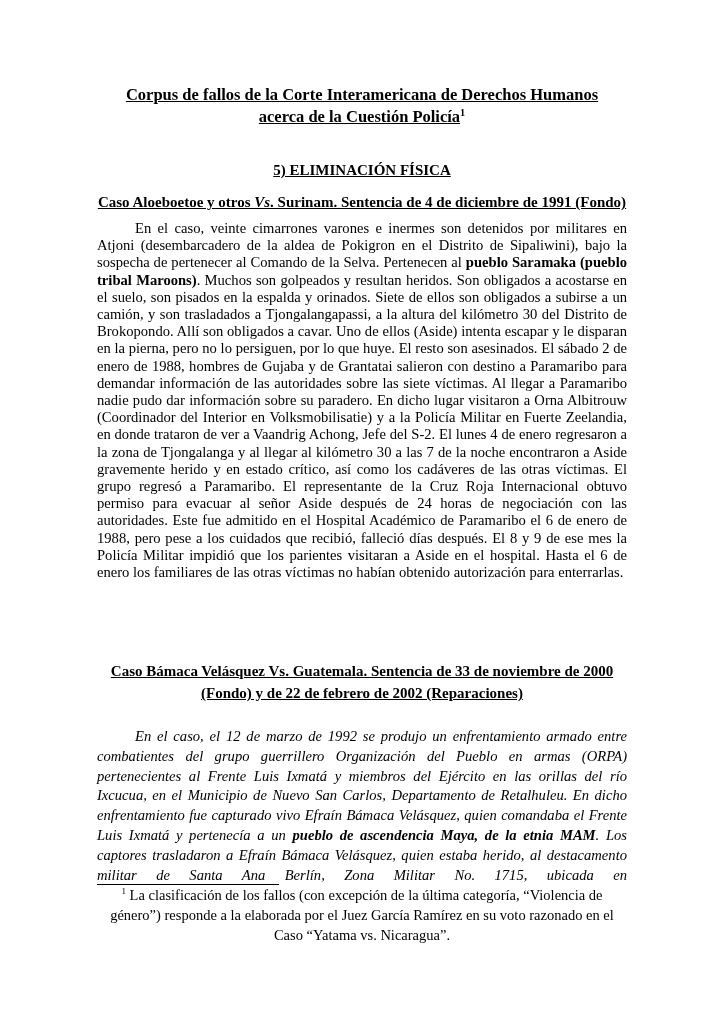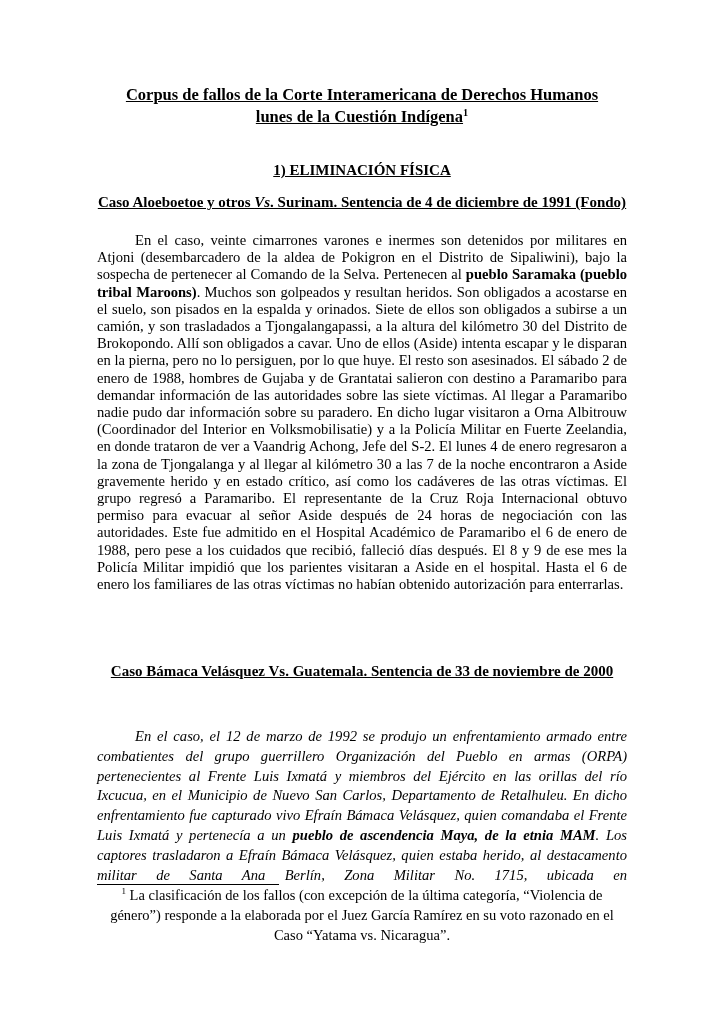--- a/index.html
+++ b/index.html
@@ -31,21 +31,21 @@
   .case-heading-1 {
     top: 193px;
     text-align: center;
     font-weight: bold;
     font-size: 15px;
     line-height: 18px;
     white-space: nowrap;
     text-decoration: underline;
   }
   .case-body-1 {
-    top: 232px;
+    top: 220px;
     font-size: 14.6px;
     line-height: 17.2px;
     text-align: justify;
   }
   .case-body-1 p, .case-body-2 p { margin: 0; text-indent: 38px; }
   .case-heading-2 {
     top: 660px;
     text-align: center;
     font-weight: bold;
     font-size: 15px;
@@ -76,33 +76,34 @@
   .i { font-style: italic; }
   sup { font-size: 0.62em; vertical-align: super; line-height: 0; }
 </style>
 </head>
 <body>
 
 <div class="page">
 
   <div class="abs doc-title">
     <div><span class="u">Corpus de fallos de la Corte Interamericana de Derechos Humanos</span></div>
-    <div><span class="u">lunes de la Cuestión Indígena</span><sup>1</sup></div>
+    <div><span class="u">acerca de la Cuestión Policía</span><sup>1</sup></div>
   </div>
 
-  <div class="abs section-heading"><span class="u">1) ELIMINACIÓN FÍSICA</span></div>
+  <div class="abs section-heading"><span class="u">5) ELIMINACIÓN FÍSICA</span></div>
 
   <div class="abs case-heading-1"><span class="u">Caso Aloeboetoe y otros </span><span class="i u">Vs</span><span class="u">. Surinam. Sentencia de 4 de diciembre de 1991 (Fondo)</span></div>
 
   <div class="abs case-body-1">
     <p><span>En el caso, veinte cimarrones varones e inermes son detenidos por militares en Atjoni (desembarcadero de la aldea de Pokigron en el Distrito de Sipaliwini), bajo la sospecha de pertenecer al Comando de la Selva. Pertenecen al </span><span class="b">pueblo Saramaka (pueblo tribal Maroons)</span><span>. Muchos son golpeados y resultan heridos. Son obligados a acostarse en el suelo, son pisados en la espalda y orinados. Siete de ellos son obligados a subirse a un camión, y son trasladados a Tjongalangapassi, a la altura del kilómetro 30 del Distrito de Brokopondo. Allí son obligados a cavar. Uno de ellos (Aside) intenta escapar y le disparan en la pierna, pero no lo persiguen, por lo que huye. El resto son asesinados. El sábado 2 de enero de 1988, hombres de Gujaba y de Grantatai salieron con destino a Paramaribo para demandar información de las autoridades sobre las siete víctimas. Al llegar a Paramaribo nadie pudo dar información sobre su paradero. En dicho lugar visitaron a Orna Albitrouw (Coordinador del Interior en Volksmobilisatie) y a la Policía Militar en Fuerte Zeelandia, en donde trataron de ver a Vaandrig Achong, Jefe del S-2. El lunes 4 de enero regresaron a la zona de Tjongalanga y al llegar al kilómetro 30 a las 7 de la noche encontraron a Aside gravemente herido y en estado crítico, así como los cadáveres de las otras víctimas. El grupo regresó a Paramaribo. El representante de la Cruz Roja Internacional obtuvo permiso para evacuar al señor Aside después de 24 horas de negociación con las autoridades. Este fue admitido en el Hospital Académico de Paramaribo el 6 de enero de 1988, pero pese a los cuidados que recibió, falleció días después. El 8 y 9 de ese mes la Policía Militar impidió que los parientes visitaran a Aside en el hospital. Hasta el 6 de enero los familiares de las otras víctimas no habían obtenido autorización para enterrarlas.</span></p>
   </div>
 
   <div class="abs case-heading-2">
     <div><span class="u">Caso Bámaca Velásquez Vs. Guatemala. Sentencia de 33 de noviembre de 2000</span></div>
+    <div><span class="u">(Fondo) y de 22 de febrero de 2002 (Reparaciones)</span></div>
   </div>
 
   <div class="abs case-body-2">
     <p><span>En el caso, el 12 de marzo de 1992 se produjo un enfrentamiento armado entre combatientes del grupo guerrillero Organización del Pueblo en armas (ORPA) pertenecientes al Frente Luis Ixmatá y miembros del Ejército en las orillas del río Ixcucua, en el Municipio de Nuevo San Carlos, Departamento de Retalhuleu. En dicho enfrentamiento fue capturado vivo Efraín Bámaca Velásquez, quien comandaba el Frente Luis Ixmatá y pertenecía a un </span><span class="b">pueblo de ascendencia Maya, de la etnia MAM</span><span>. Los captores trasladaron a Efraín Bámaca Velásquez, quien estaba herido, al destacamento militar de Santa Ana Berlín, Zona Militar No. 1715, ubicada en</span></p>
   </div>
 
   <div class="abs footnote-rule"></div>
 
   <div class="abs footnote"><sup>1</sup><span> La clasificación de los fallos (con excepción de la última categoría, “Violencia de género”) responde a la elaborada por el Juez García Ramírez en su voto razonado en el Caso “Yatama vs. Nicaragua”.</span></div>
 

